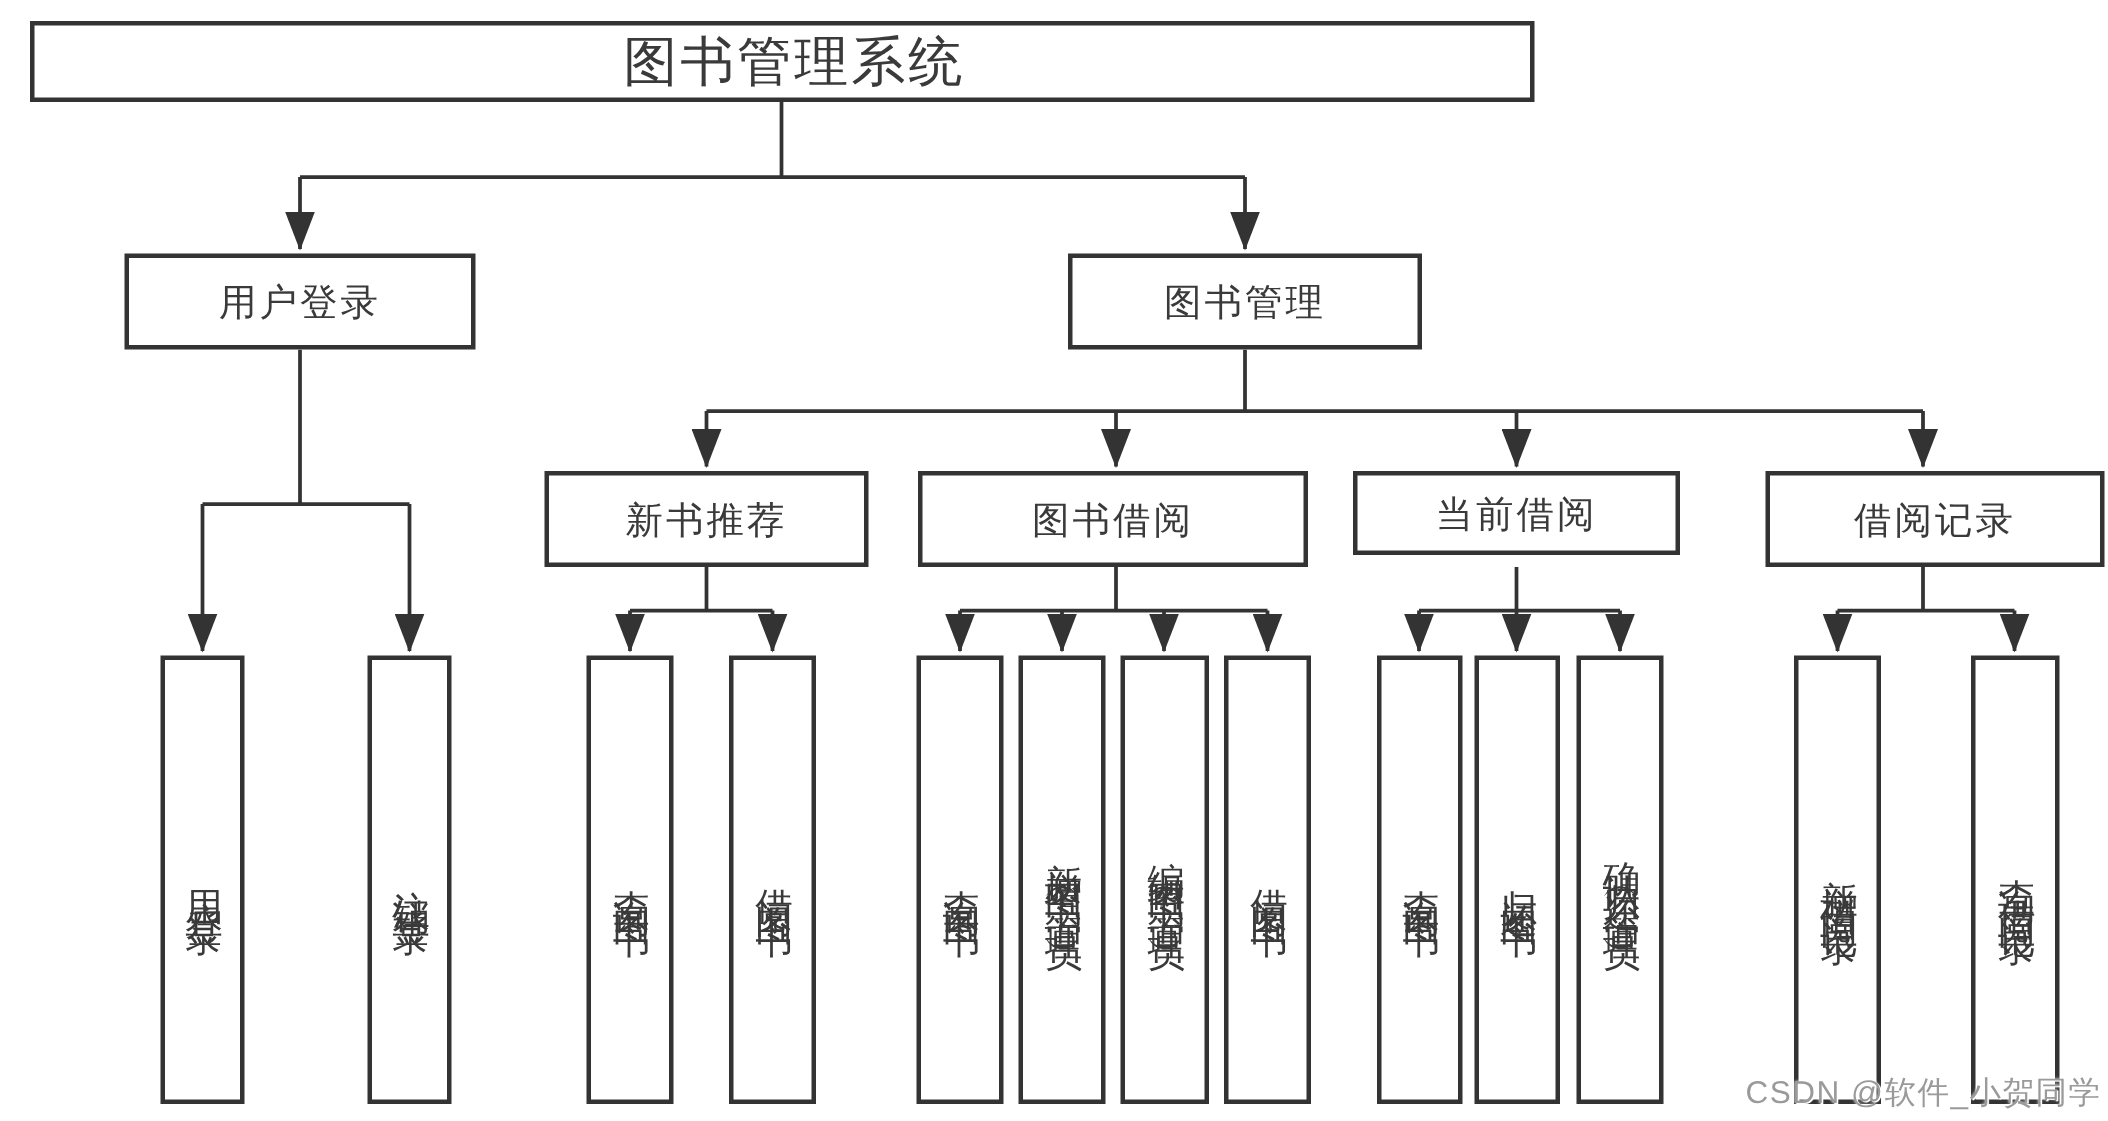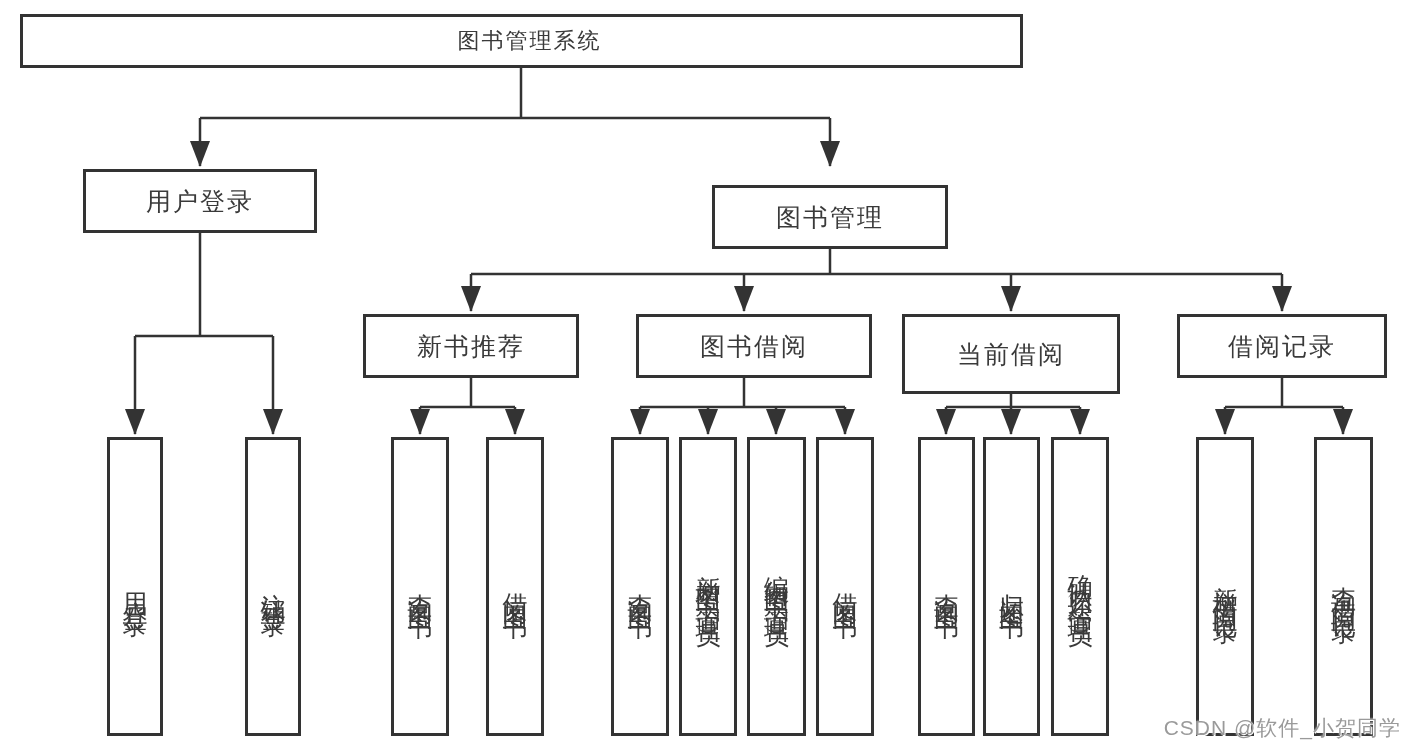--- a/index.html
+++ b/index.html
@@ -16,21 +16,21 @@
     position: absolute;
     border: 3px solid var(--line, #333333);
     background: var(--box_background, #ffffff);
     color: var(--text, #3a3a3a);
     display: flex;
     align-items: center;
     justify-content: center;
     letter-spacing: 2px;
     z-index: 2;
   }
-  .node.root  { font-size: 22px; padding-left: 16px; }
+  .node.root  { font-size: 36px; padding-left: 16px; }
   .node.level { font-size: 25px; }
   .node.leaf {
     font-size: 25px;
     writing-mode: vertical-rl;
     text-orientation: mixed;
     letter-spacing: 7px;
     line-height: 1;
     padding: 4px 0;
   }
   svg.connectors {
@@ -119,26 +119,26 @@
       <path class="stroke" d="M1282,378 V407"></path>
       <path class="stroke" d="M1225,407 H1343"></path>
       <line class="stroke" x1="1225" y1="407" x2="1225" y2="434" marker-end="url(#arrow)"></line>
       <line class="stroke" x1="1343" y1="407" x2="1343" y2="434" marker-end="url(#arrow)"></line>
     </g>
   </svg>
 
   <div class="node root" style="left:20px; top:14px; width:1003px; height:54px;">图书管理系统</div>
 
   <div class="node level" style="left:83px; top:169px; width:234px; height:64px;">用户登录</div>
-  <div class="node level" style="left:712px; top:169px; width:236px; height:64px;margin-top:16px;">图书管理</div>
+  <div class="node level" style="left:712px; top:169px; width:236px; height:64px;">图书管理</div>
 
   <div class="node level" style="left:363px; top:314px; width:216px; height:64px;text-align:center;">新书推荐</div>
-  <div class="node level" style="left:636px; top:314px; width:236px; height:64px;">图书借阅</div>
-  <div class="node level" style="left:902px; top:314px; width:218px; height:80px;">当前借阅</div>
-  <div class="node level" style="left:1177px; top:314px; width:210px; height:64px;">借阅记录</div>
+  <div class="node level" style="left:612px; top:314px; width:260px; height:64px;">图书借阅</div>
+  <div class="node level" style="left:902px; top:314px; width:218px; height:56px;">当前借阅</div>
+  <div class="node level" style="left:1177px; top:314px; width:226px; height:64px;">借阅记录</div>
 
   <div class="node leaf" style="left:107px; top:437px; width:56px; height:299px;">用户登录</div>
   <div class="node leaf" style="left:245px; top:437px; width:56px; height:299px;">注销登录</div>
 
   <div class="node leaf" style="left:391px; top:437px; width:58px; height:299px;">查询图书</div>
   <div class="node leaf" style="left:486px; top:437px; width:58px; height:299px;">借阅图书</div>
 
   <div class="node leaf" style="left:611px; top:437px; width:58px; height:299px;">查询图书</div>
   <div class="node leaf" style="left:679px; top:437px; width:58px; height:299px;">新增图书（管理员）</div>
   <div class="node leaf" style="left:747px; top:437px; width:59px; height:299px;">编辑图书（管理员）</div>

